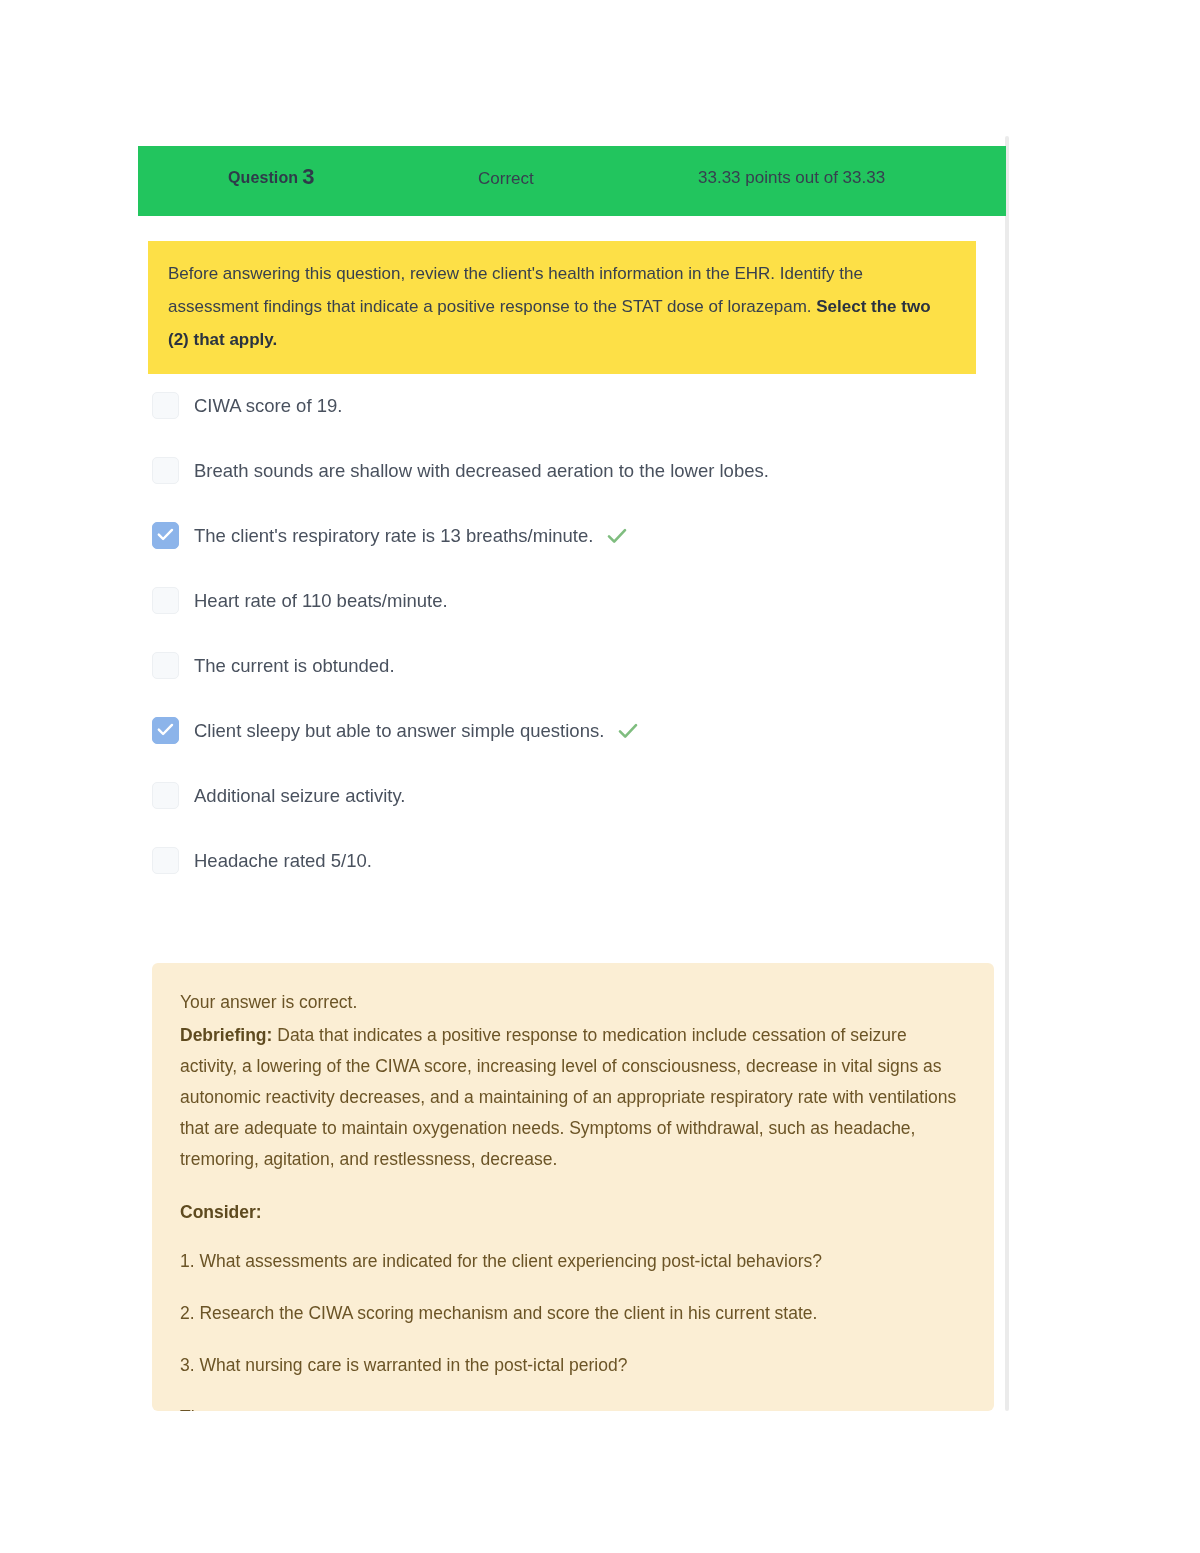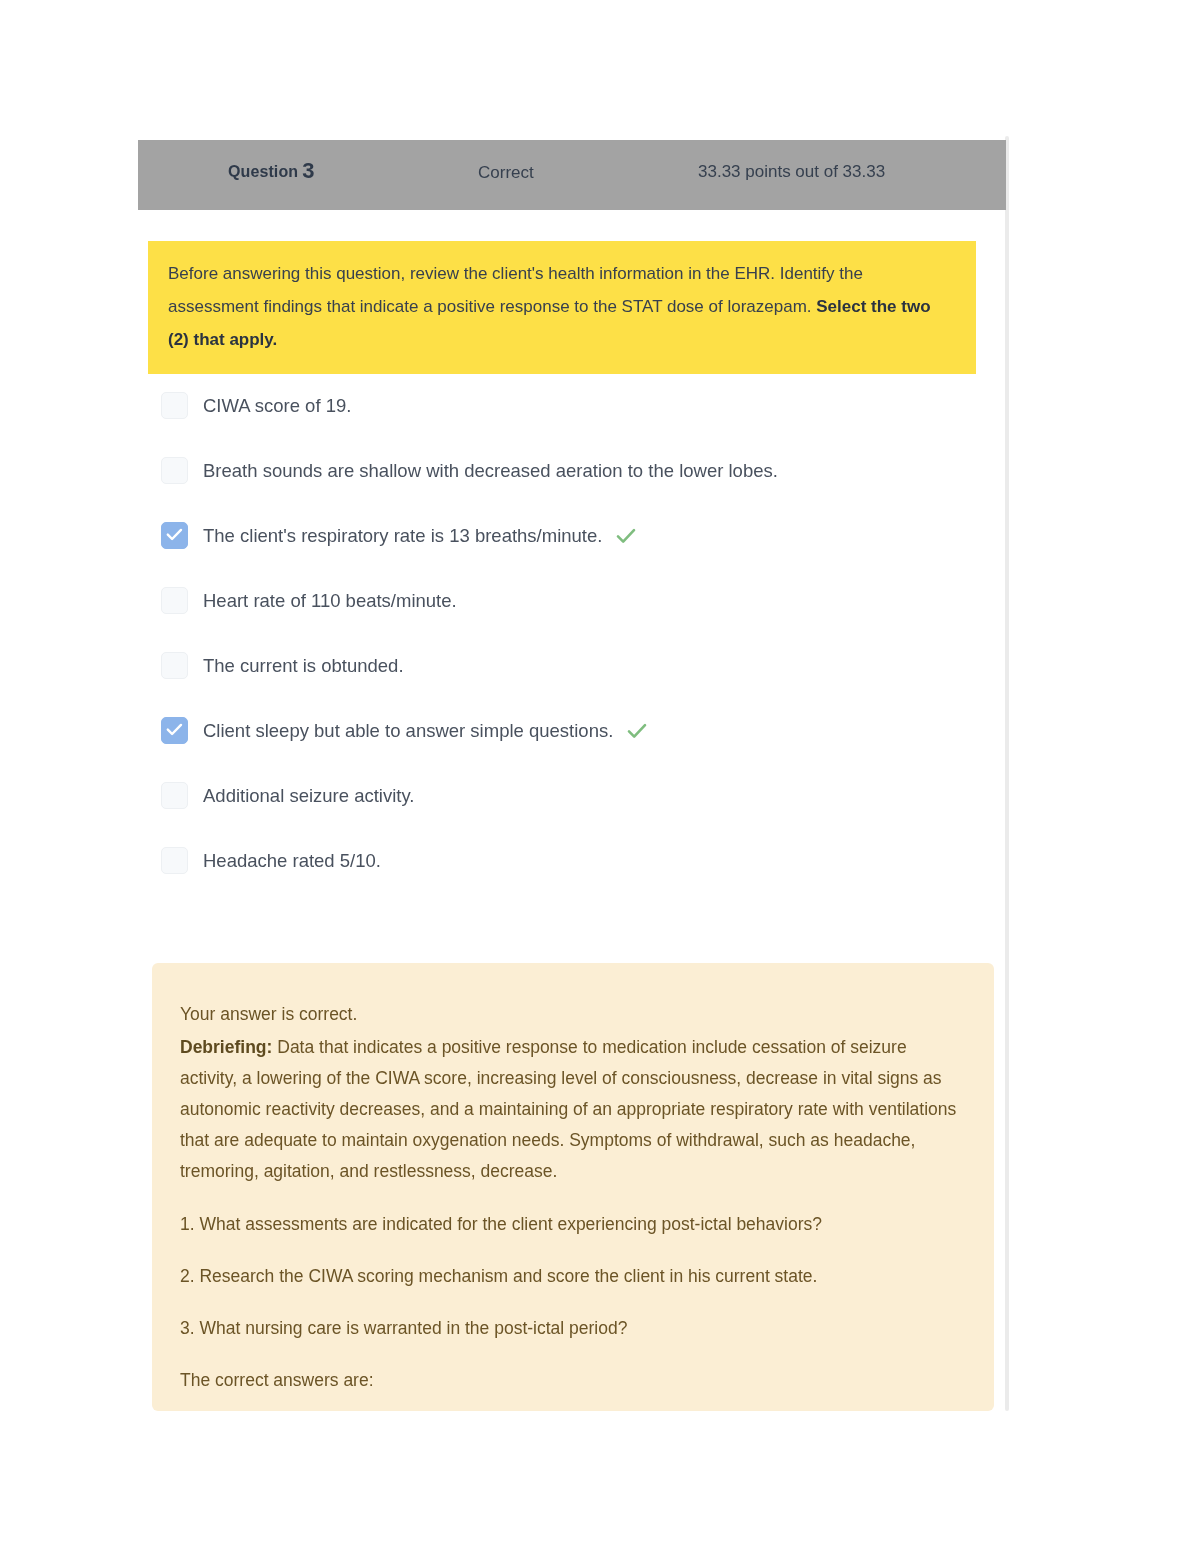--- a/index.html
+++ b/index.html
@@ -33,24 +33,24 @@
     width: 4px;
     height: 1275px;
     background: #ebebeb;
     border-radius: 2px;
   }
 
   
   #question-header {
     position: absolute;
     left: 0px;
-    top: 4px;
+    top: 10px;
     width: 868px;
     height: 70px;
-    background: #a3a3a3;
+    background: #22c55e;
   }
   .qh-cell {
     position: absolute;
     color: #2f3a4a;
     white-space: nowrap;
   }
   #qh-number {
     left: 90px;
     top: 18px;
     font-size: 16px;
@@ -91,21 +91,21 @@
     line-height: 33px;
   }
   #question-text-block b {
     font-weight: bold;
     color: #2b3340;
   }
 
   
   #answer-list {
     position: absolute;
-    left: 17px;
+    left: 8px;
     top: 248px;
     width: 850px;
   }
   .answer-row {
     position: relative;
     height: 65px;
   }
   .checkbox {
     position: absolute;
     left: 6px;
@@ -145,21 +145,21 @@
   
   #feedback-panel {
     position: absolute;
     left: 14px;
     top: 827px;
     width: 842px;
     height: 448px;
     box-sizing: border-box;
     background: #fbeed4;
     border-radius: 6px;
-    padding: 36px 28px 0 28px;
+    padding: 24px 28px 0 28px;
     overflow: hidden;
   }
   .fb-line {
     color: #6b5426;
     font-size: 17.5px;
     line-height: 31px;
     margin: 0;
   }
   #fb-correct-statement { margin-bottom: 2px; }
   #fb-debrief-paragraph { margin-bottom: 22px; }
@@ -246,20 +246,21 @@
       <span class="checkbox unchecked"></span>
       <span class="answer-label">Headache rated 5/10.</span>
     </div>
 
   </div>
 
   <div id="feedback-panel">
     <p class="fb-line" id="fb-correct-statement">Your answer is correct.</p>
     <p class="fb-line" id="fb-debrief-paragraph"><b>Debriefing:</b><span> Data that indicates a positive response to medication include cessation of seizure activity, a lowering of the CIWA score, increasing level of consciousness, decrease in vital signs as autonomic reactivity decreases, and a maintaining of an appropriate respiratory rate with ventilations that are adequate to maintain oxygenation needs. Symptoms of withdrawal, such as headache, tremoring, agitation, and restlessness, decrease.</span></p>
 
+    <p class="fb-heading">Consider:</p>
 
     <p class="fb-line fb-consider-item">1. What assessments are indicated for the client experiencing post-ictal behaviors?</p>
     <p class="fb-line fb-consider-item">2. Research the CIWA scoring mechanism and score the client in his current state.</p>
     <p class="fb-line fb-consider-item">3. What nursing care is warranted in the post-ictal period?</p>
 
     <p class="fb-line" id="fb-answers-lead">The correct answers are:</p>
 
   </div>
 
 </div>

